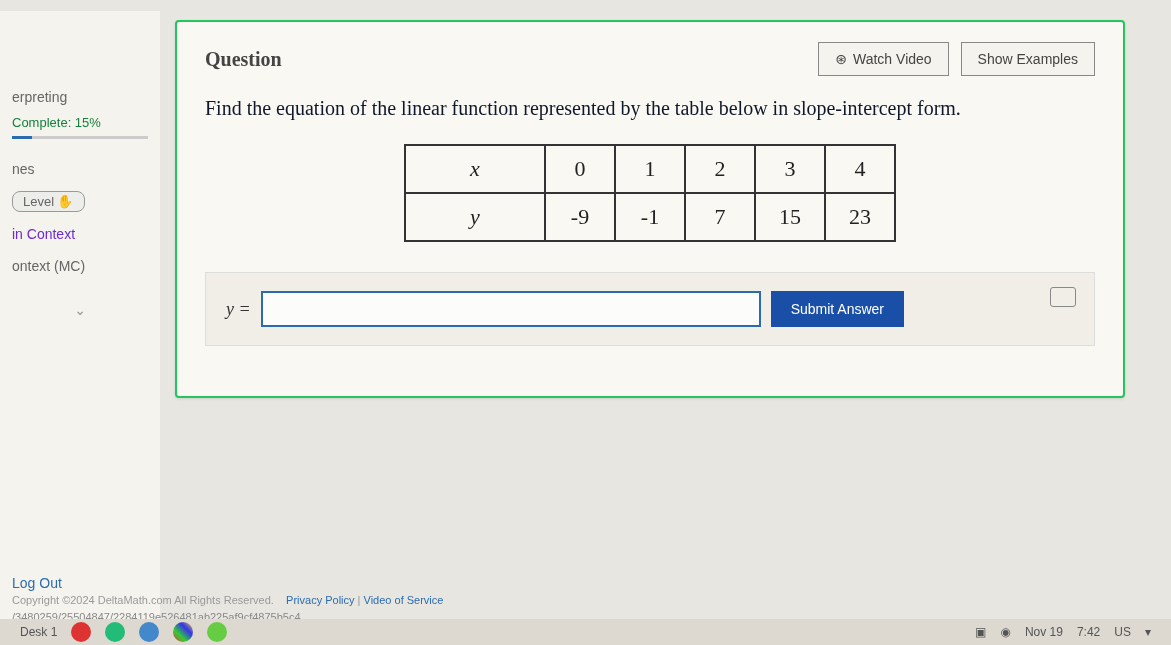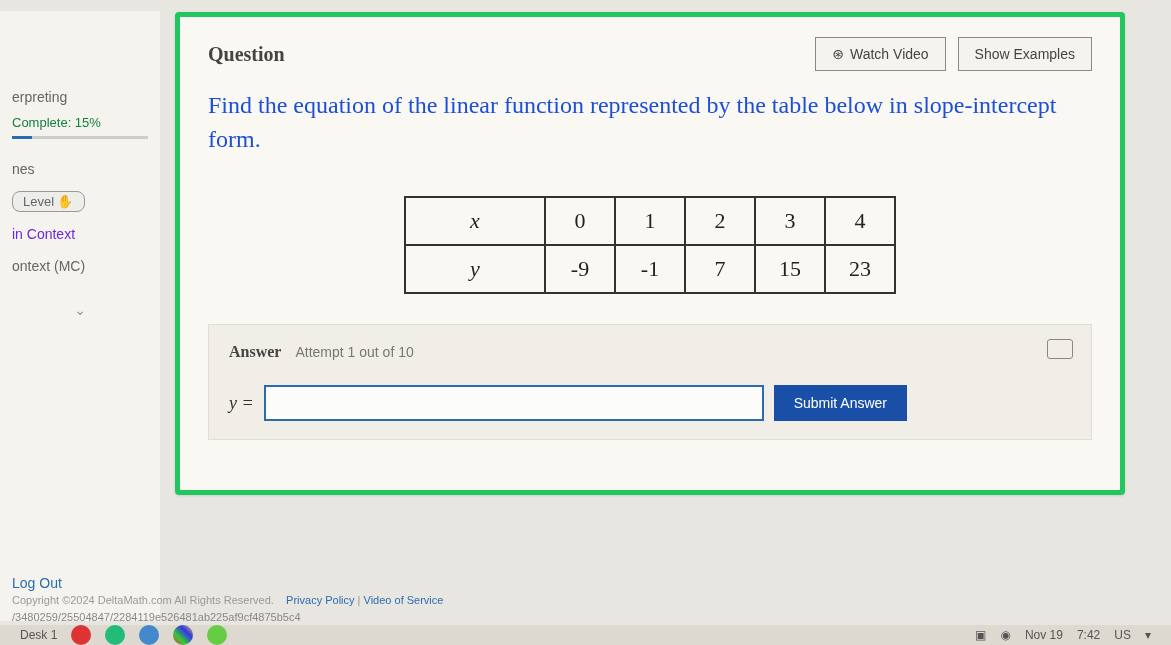--- a/index.html
+++ b/index.html
@@ -63,24 +63,24 @@
       cursor: pointer;
     }
     .chevron {
       text-align: center;
       color: #999;
       padding: 20px 0;
     }
     .main {
       position: absolute;
       left: 175px;
-      top: 12px;
+      top: 20px;
       width: 950px;
       background: #faf8f2;
-      border: 5px solid #22c55e;
+      border: 2px solid #22c55e;
       border-radius: 4px;
       padding: 20px 28px 50px 28px;
       box-shadow: 0 1px 3px rgba(0,0,0,0.1);
     }
     .header-row {
       display: flex;
       justify-content: space-between;
       align-items: center;
       margin-bottom: 18px;
     }
@@ -99,23 +99,23 @@
       padding: 8px 16px;
       font-size: 14px;
       color: #444;
       cursor: pointer;
       font-family: Arial, sans-serif;
       display: flex;
       align-items: center;
       gap: 6px;
     }
     .prompt {
-      font-size: 24px;
-      color: #1d4ed8;
-      margin-bottom: 40px;
+      font-size: 20px;
+      color: #0f172a;
+      margin-bottom: 22px;
       line-height: 1.4;
     }
     .data-table {
       margin: 0 auto 30px auto;
       border-collapse: collapse;
     }
     .data-table td {
       border: 2px solid #333;
       padding: 10px 0;
       text-align: center;
@@ -204,21 +204,21 @@
       font-size: 11px;
       color: #888;
       padding: 0 12px;
       font-family: Arial, sans-serif;
     }
     .taskbar {
       position: absolute;
       left: 0;
       bottom: 0;
       width: 100%;
-      height: 20px;
+      height: 26px;
       background: #ddd9d0;
       display: flex;
       align-items: center;
       justify-content: space-between;
       padding: 0 20px;
       font-size: 12px;
       color: #555;
       font-family: Arial, sans-serif;
     }
     .taskbar-left { display: flex; gap: 14px; align-items: center; }
@@ -278,24 +278,20 @@
       <td>-9</td>
       <td>-1</td>
       <td>7</td>
       <td>15</td>
       <td>23</td>
     </tr>
   </tbody>
     </table>
 
   <div class="answer-section">
-    <div class="answer-header">
-      <span class="answer-label">Answer</span>
-      <span class="attempt">Attempt 1 out of 10</span>
-    </div>
     <div class="keyboard-icon"></div>
     <div class="input-row">
       <span class="y-equals">y =</span>
       <input class="answer-input" type="text" value="" style="">
       <button class="submit-btn">Submit Answer</button>
     </div>
   </div>
 </div>
 
 <div class="footer">

